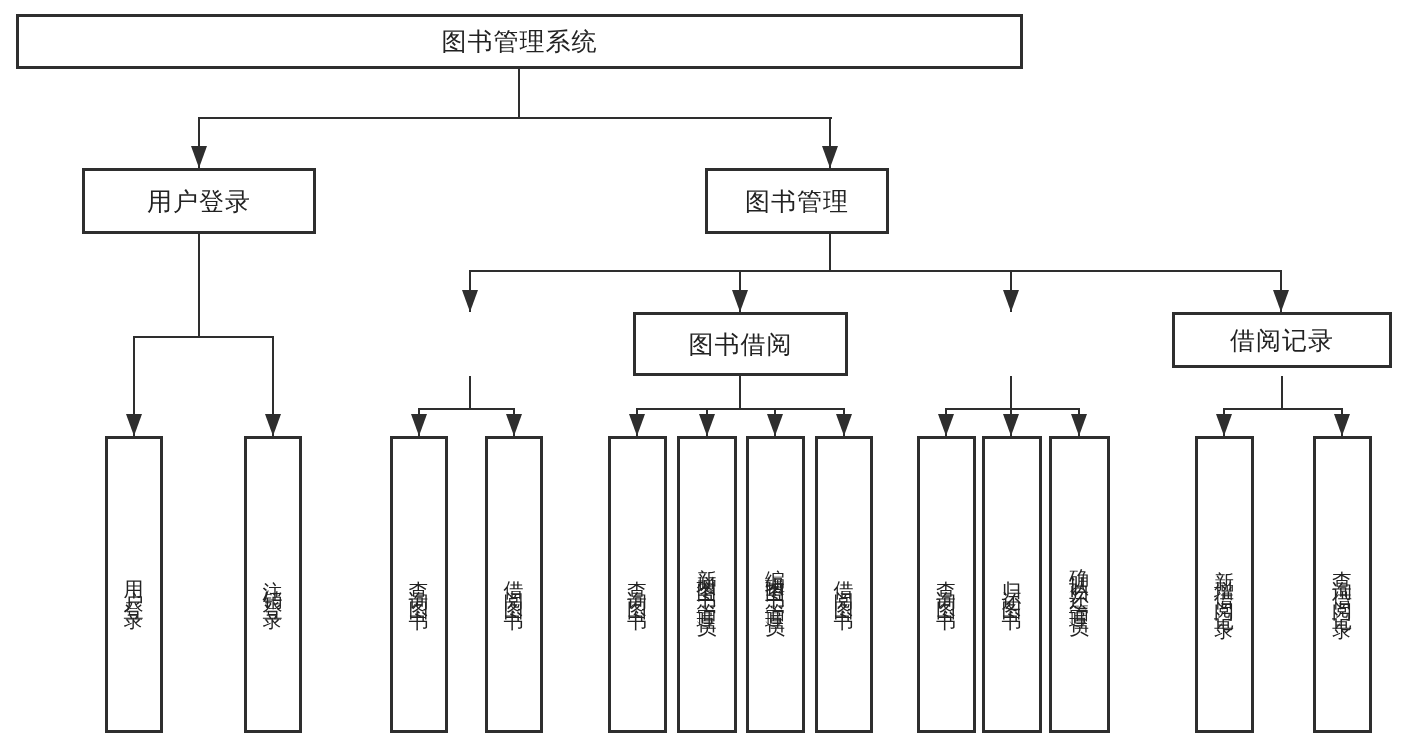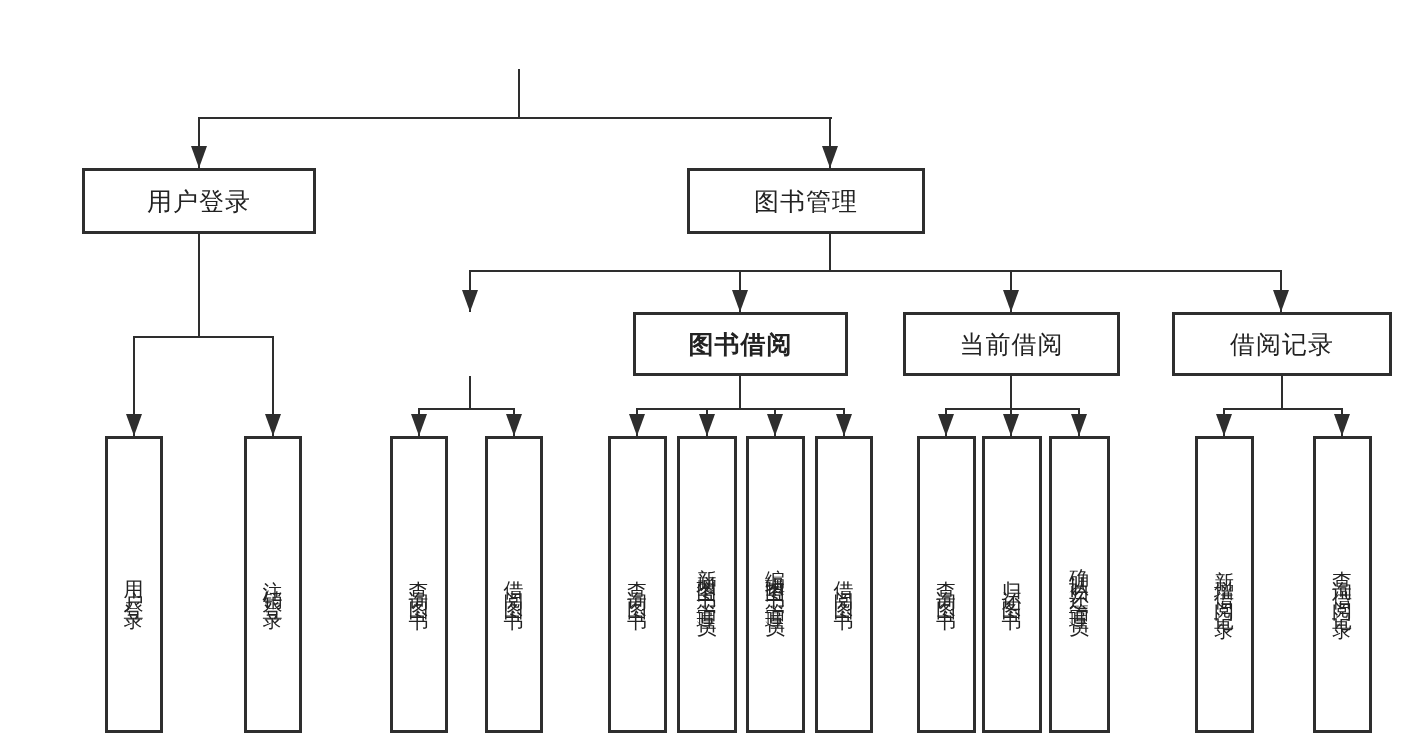--- a/index.html
+++ b/index.html
@@ -30,32 +30,35 @@
   .watermark{
     position:absolute;right:6px;top:713px;z-index:5;
     font-size:21px;color:#aeaeae;letter-spacing:1px;white-space:nowrap;
   }
 </style>
 </head>
 <body>
 
 <div id="stage">
 
+  <div class="box" style="left:16px;top:14px;width:1007px;height:55px;">
+    <span class="hlabel">图书管理系统</span>
+  </div>
 
   <div class="ln" style="left:518px;top:69px;width:2px;height:49px;"></div>
   <div class="ln" style="left:198px;top:117px;width:634px;height:2px;"></div>
   <div class="ln" style="left:198px;top:117px;width:2px;height:51px;"></div>
   <div class="ah" style="left:191px;top:146px;"></div>
   <div class="ln" style="left:829px;top:117px;width:2px;height:51px;"></div>
   <div class="ah" style="left:822px;top:146px;"></div>
 
   <div class="box" style="left:82px;top:168px;width:234px;height:66px;">
     <span class="hlabel">用户登录</span>
   </div>
-  <div class="box" style="left:687px;top:168px;width:238px;height:66px;">
+  <div class="box" style="left:705px;top:168px;width:184px;height:66px;">
     <span class="hlabel">图书管理</span>
   </div>
 
   <div class="ln" style="left:198px;top:234px;width:2px;height:104px;"></div>
   <div class="ln" style="left:133px;top:336px;width:141px;height:2px;"></div>
   <div class="ln" style="left:133px;top:336px;width:2px;height:100px;"></div>
   <div class="ah" style="left:126px;top:414px;"></div>
   <div class="ln" style="left:272px;top:336px;width:2px;height:100px;"></div>
   <div class="ah" style="left:265px;top:414px;"></div>
 
@@ -63,27 +66,24 @@
   <div class="ln" style="left:469px;top:270px;width:813px;height:2px;"></div>
   <div class="ln" style="left:469px;top:270px;width:2px;height:42px;"></div>
   <div class="ah" style="left:462px;top:290px;"></div>
   <div class="ln" style="left:739px;top:270px;width:2px;height:42px;"></div>
   <div class="ah" style="left:732px;top:290px;"></div>
   <div class="ln" style="left:1010px;top:270px;width:2px;height:42px;"></div>
   <div class="ah" style="left:1003px;top:290px;"></div>
   <div class="ln" style="left:1280px;top:270px;width:2px;height:42px;"></div>
   <div class="ah" style="left:1273px;top:290px;"></div>
 
-  <div class="box" style="left:633px;top:312px;width:215px;height:64px;font-weight:bold;">
+  <div class="box" style="left:633px;top:312px;width:215px;height:64px;">
     <span class="hlabel">图书借阅</span>
   </div>
-  <div class="box" style="left:903px;top:312px;width:217px;height:64px;">
-    <span class="hlabel">当前借阅</span>
-  </div>
-  <div class="box" style="left:1172px;top:312px;width:220px;height:64px;">
+  <div class="box" style="left:1172px;top:312px;width:220px;height:56px;">
     <span class="hlabel">借阅记录</span>
   </div>
 
   <div class="ln" style="left:469px;top:376px;width:2px;height:34px;"></div>
   <div class="ln" style="left:418px;top:408px;width:97px;height:2px;"></div>
   <div class="ln" style="left:418px;top:408px;width:2px;height:28px;"></div>
   <div class="ah" style="left:411px;top:414px;"></div>
   <div class="ln" style="left:513px;top:408px;width:2px;height:28px;"></div>
   <div class="ah" style="left:506px;top:414px;"></div>
 

